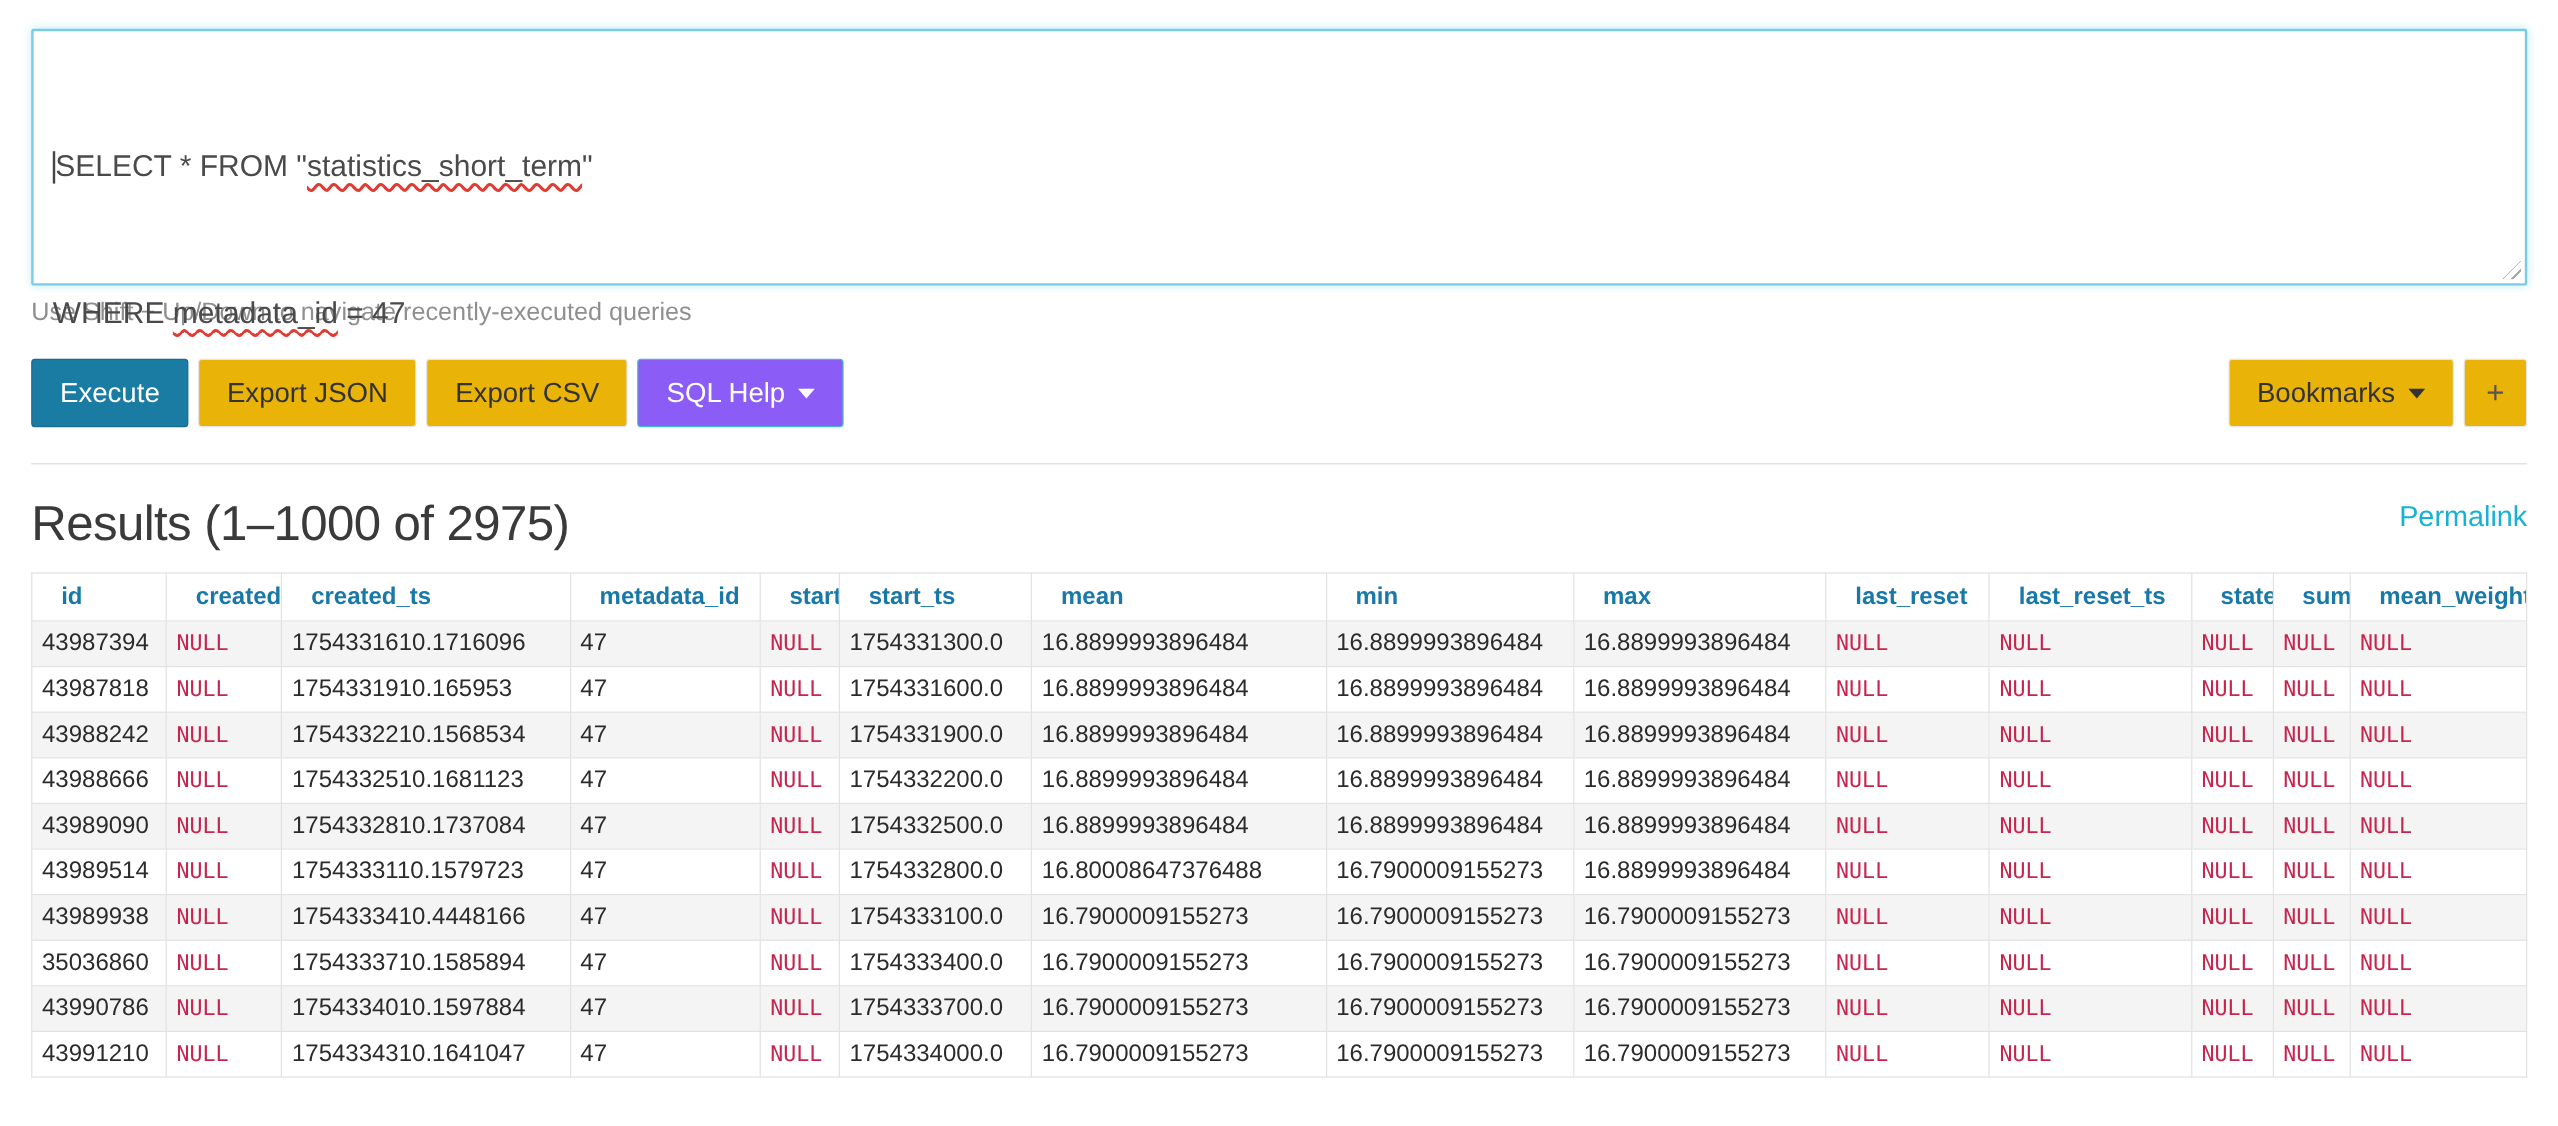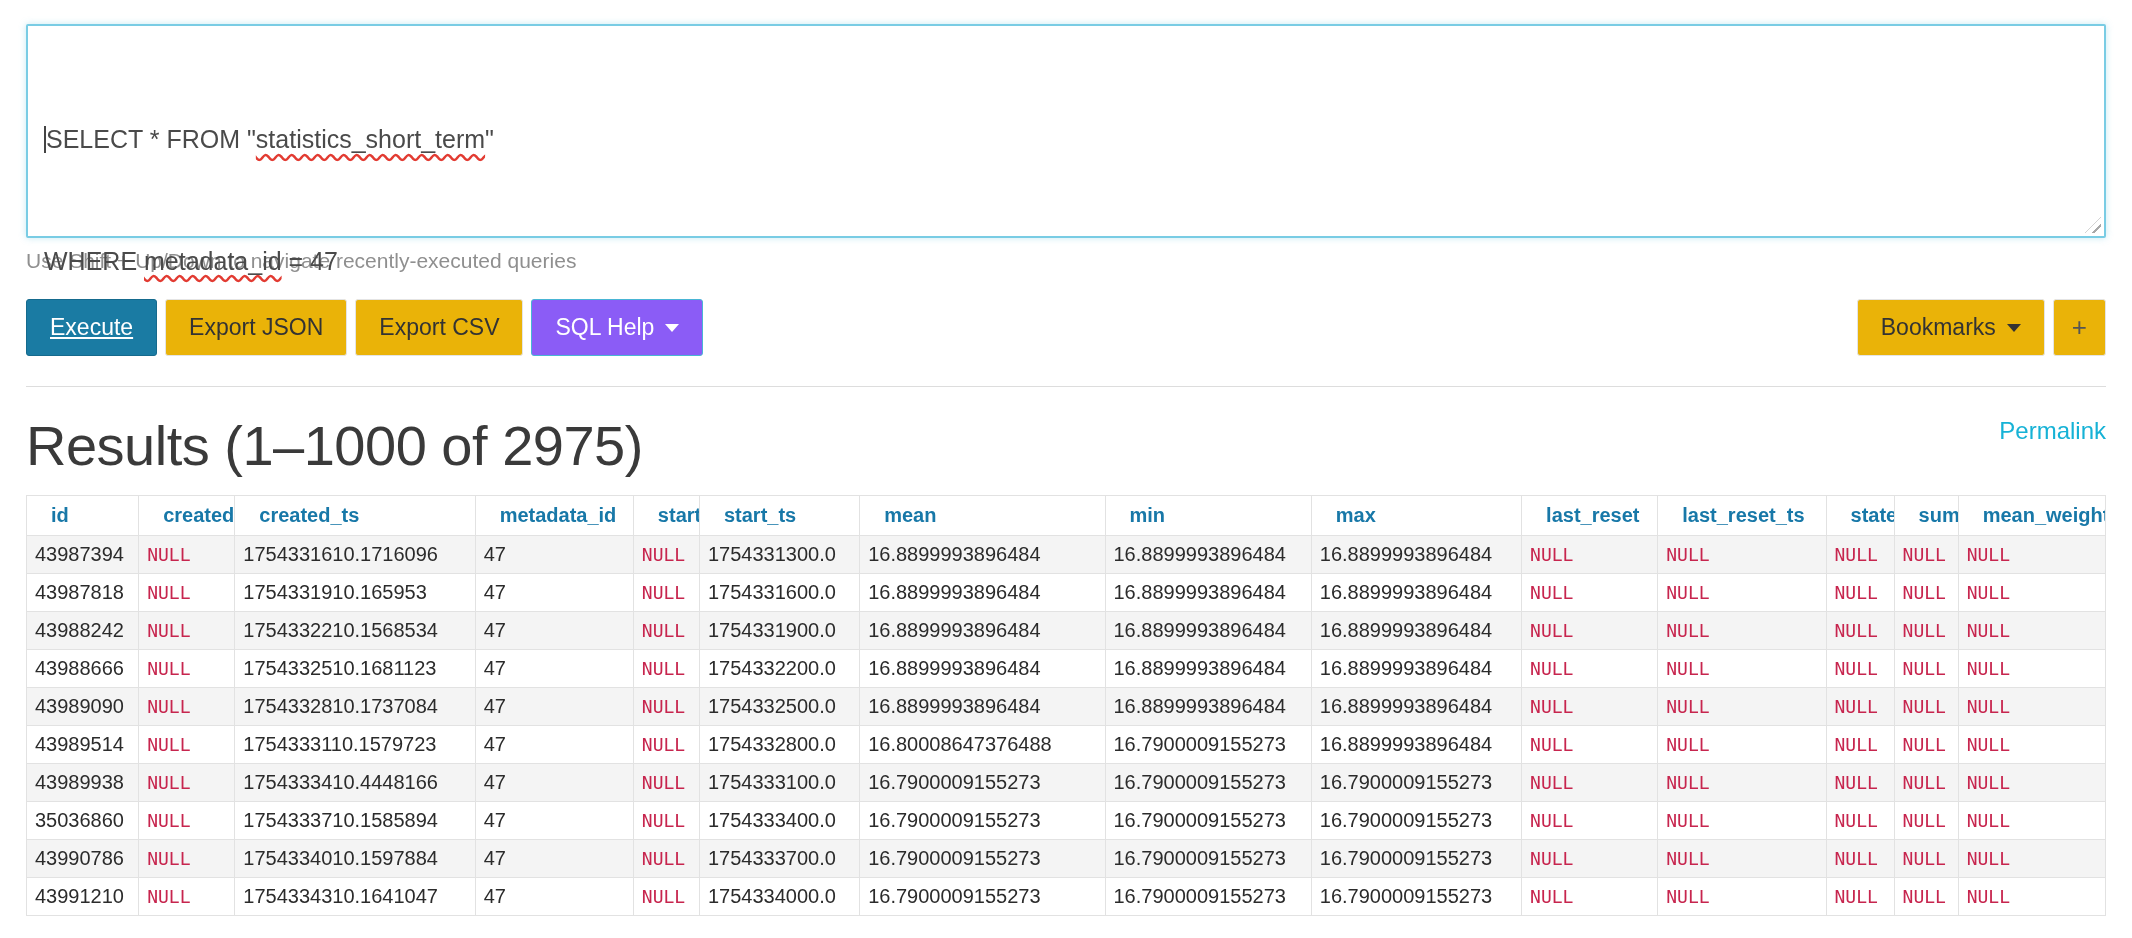--- a/index.html
+++ b/index.html
@@ -46,37 +46,37 @@
   
   .toolbar { margin-top: 26px; display: flex; align-items: center; }
   .btn {
     display: inline-flex; align-items: center; justify-content: center;
     height: 57px; padding: 0 23px;
     font-size: 23px; font-family: inherit;
     border: 1px solid transparent; border-radius: 3px;
     cursor: pointer; white-space: nowrap;
   }
   .btn + .btn { margin-left: 8px; }
-  .btn-primary { background: #1a7ba3; border-color: #156a8d; color: #fff; text-decoration: underline; }
+  .btn-primary { background: #1a7ba3; border-color: #156a8d; color: #fff; }
   .btn-default { background: #eab308; border-color: #e4e4e4; color: #333; }
   .btn-info    { background: #8b5cf6; border-color: #49b5d5; color: #fff; }
   .toolbar-right { margin-left: auto; display: flex; border-radius: 21px; }
   .btn-plus { padding: 0 18px; font-size: 26px; color: #555; }
   .caret-down {
     display: inline-block; margin-left: 11px;
     width: 0; height: 0;
     border-left: 7px solid transparent; border-right: 7px solid transparent;
     border-top: 8px solid currentColor;
   }
 
   .divider { border: none; border-top: 1px solid #ddd; margin: 30px 0 0 0; }
 
   
   .results-head { margin-top: 26px; display: flex; justify-content: space-between; align-items: flex-start; }
-  .results-title { margin: 0; font-size: 56px; font-weight: 300; color: #3a3a3a; letter-spacing: -0.5px; }
+  .results-title { margin: 0; font-size: 41px; font-weight: 300; color: #3a3a3a; letter-spacing: -0.5px; }
   .permalink { font-size: 24px; color: #16b2d6; text-decoration: none; margin-top: 4px; text-align: center; }
 
   table.results {
     width: 100%; margin-top: 17px;
     border-collapse: collapse; table-layout: fixed;
     font-size: 20px;
   }
   table.results th {
     color: #1878a8; font-weight: bold; text-align: left;
     padding: 8px 24px; border: 1px solid #e2e2e2;

